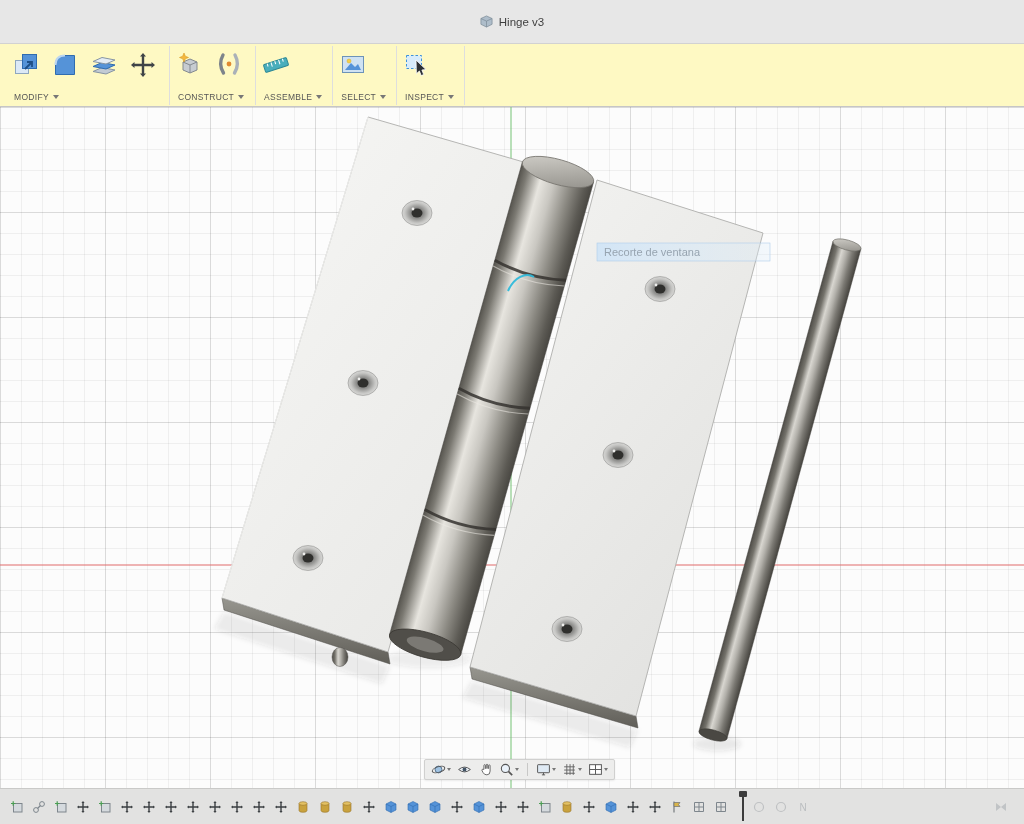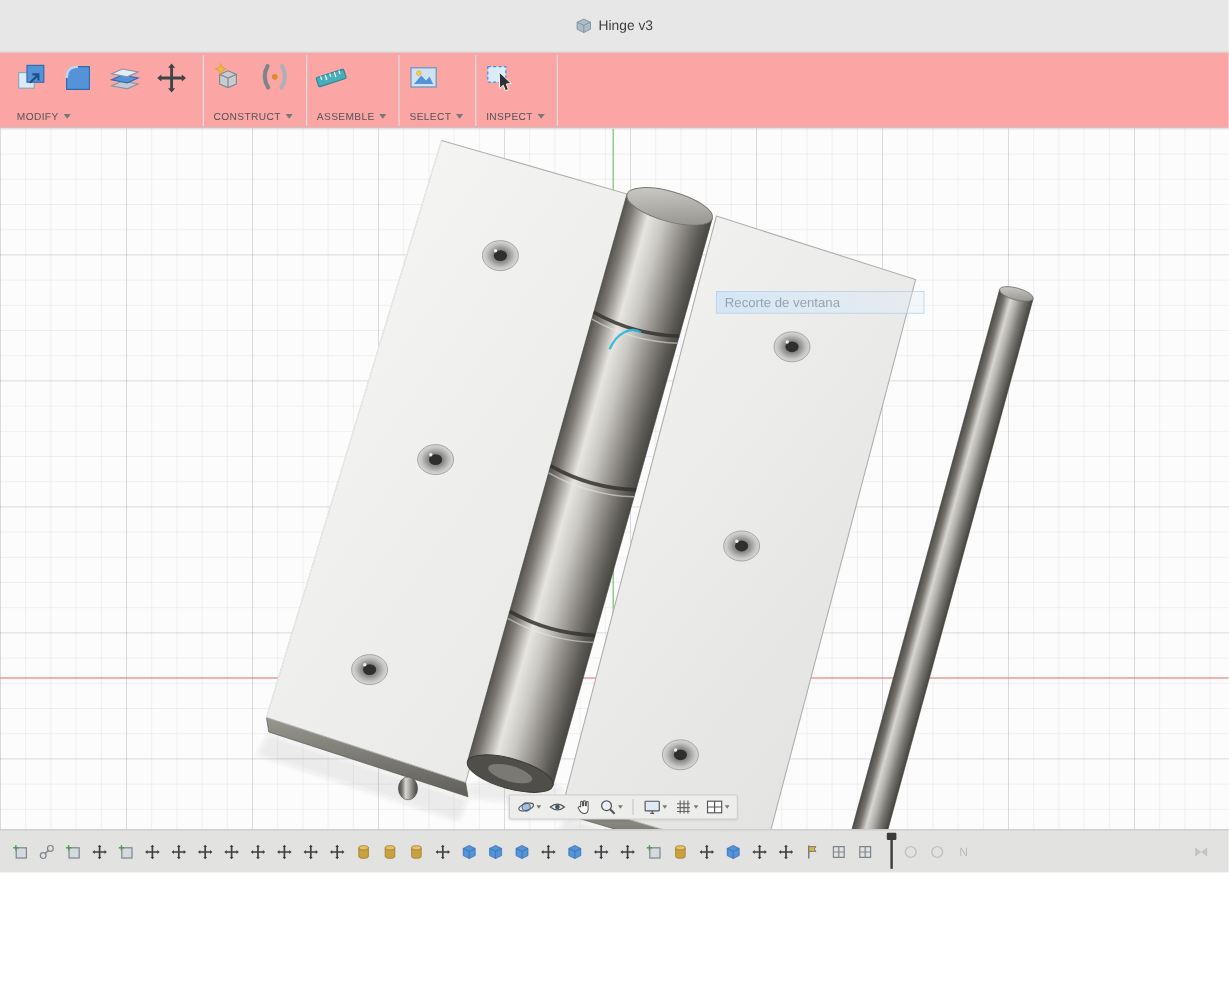--- a/index.html
+++ b/index.html
@@ -1,27 +1,27 @@
 <!DOCTYPE html>
 <html><head>
 <meta charset="utf-8">
 <style>
   *{margin:0;padding:0;box-sizing:border-box}
   html,body{width:1024px;height:824px;overflow:hidden;background:#fff;
     font-family:"Liberation Sans","DejaVu Sans",sans-serif;-webkit-font-smoothing:antialiased}
-  .app{width:1024px;height:727px;display:flex;flex-direction:column}
+  .app{width:1024px;height:824px;display:flex;flex-direction:column}
 
   
   .titlebar{height:44px;background:#e7e7e7;border-bottom:1px solid #d2d2d2;
     display:flex;align-items:center;justify-content:center;flex:0 0 auto}
   .doc-tab{display:flex;align-items:center;gap:6px;font-size:11.5px;color:#3f3f3f;
     padding:4px 14px;border-radius:3px;cursor:default}
 
   
-  .toolbar{height:63px;background:#fca5a5;border-bottom:1px solid #c6c6c6;
+  .toolbar{height:63px;background:#fef9c3;border-bottom:1px solid #c6c6c6;
     display:flex;align-items:stretch;padding:2px 4px 1px 6px;flex:0 0 auto}
   .tb-group{display:flex;flex-direction:column;justify-content:space-between;
     padding:3px 10px 3px 4px;border-right:1px solid #dedede}
   .tb-icons{display:flex;gap:7px;align-items:center}
   .tb-btn{width:32px;height:32px;display:flex;align-items:center;justify-content:center;border-radius:2px}
   .tb-label{display:flex;align-items:center;gap:4px;font-size:8.5px;letter-spacing:.3px;
     color:#555;padding-left:4px;cursor:default;white-space:nowrap}
   .caret{width:0;height:0;border-left:3px solid transparent;border-right:3px solid transparent;
     border-top:4px solid #777;display:inline-block}
   .caret.small{border-left-width:2.5px;border-right-width:2.5px;border-top-width:3.5px;margin-left:1px}

